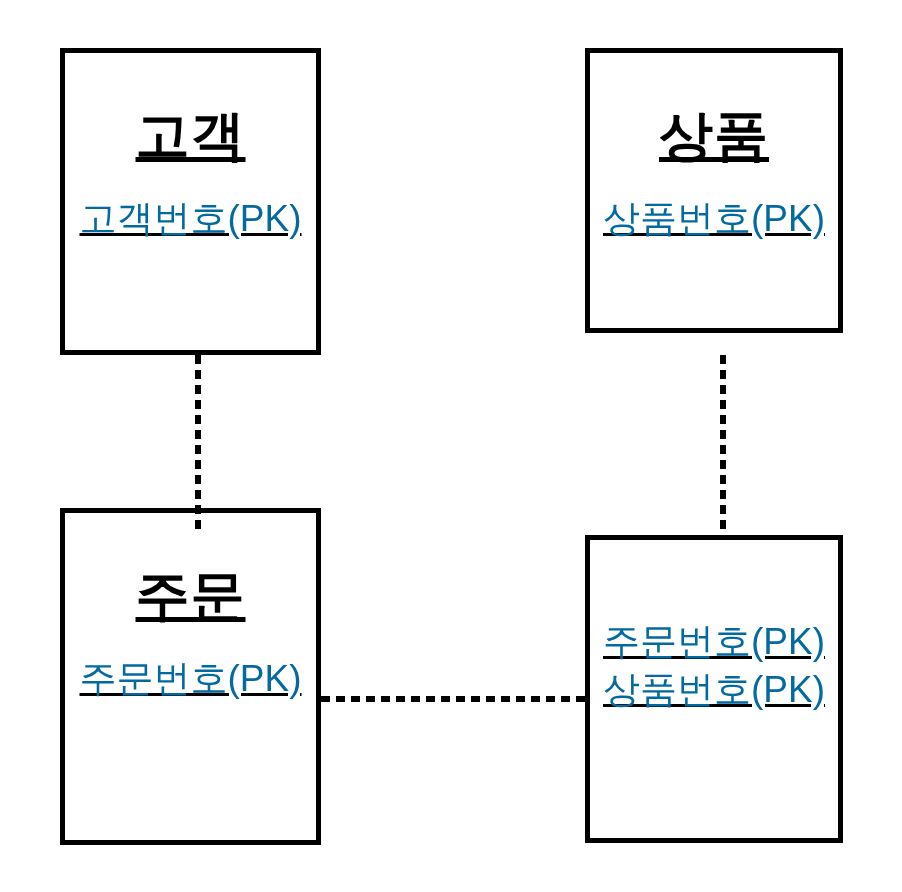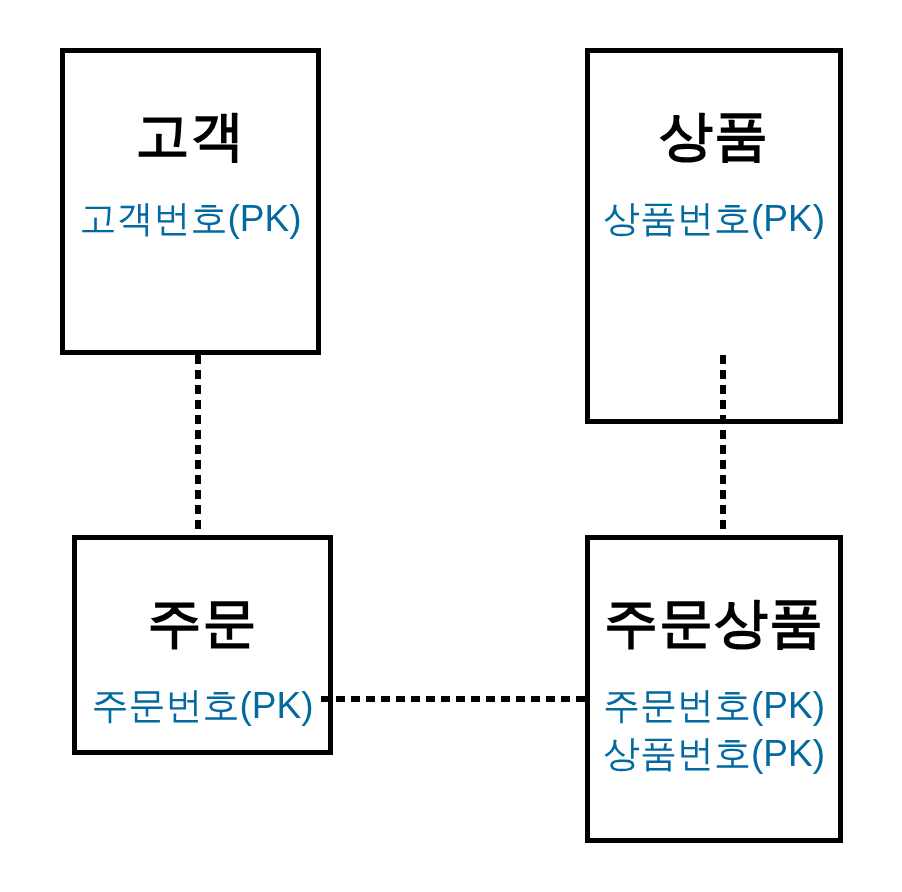--- a/index.html
+++ b/index.html
@@ -18,42 +18,43 @@
   .entity {
     position: absolute;
     box-sizing: border-box;
     border: 5px solid #000000;
     background: #ffffff;
     display: flex;
     flex-direction: column;
     align-items: center;
     text-align: center;
     padding-top: 50px;
+    text-decoration: underline;
   }
   .entity .title {
     font-size: 54px;
     line-height: 64px;
     font-weight: 700;
     color: #000000;
     letter-spacing: 1px;
     white-space: nowrap;
   }
   .entity .attrs {
     margin-top: 28px;
   }
   .entity .attr {
     font-size: 37px;
     line-height: 48px;
     font-weight: 400;
     color: #0369a1;
     white-space: nowrap;
   }
   #entity-customer      { left: 60px;  top: 48px;  width: 261px; height: 307px; }
-  #entity-product       { left: 585px; top: 48px;  width: 258px; height: 376px; }
-  #entity-order         { left: 60px;  top: 535px; width: 261px; height: 220px; margin-left: 12px; }
+  #entity-product       { left: 585px; top: 48px;  width: 258px; height: 285px; }
+  #entity-order         { left: 60px;  top: 508px; width: 261px; height: 337px; }
   #entity-order-product { left: 585px; top: 535px; width: 258px; height: 308px; }
 
   .v-connector {
     position: absolute;
     width: 6px;
     background: repeating-linear-gradient(to bottom, #000000 0 9px, transparent 9px 15px);
   }
   #connector-customer-order { left: 195px; top: 355px; height: 180px; }
   #connector-product-orderproduct { left: 720px; top: 355px; height: 180px; }
 
@@ -84,21 +85,20 @@
   </div>
 
   <div class="entity" id="entity-order">
     <div class="title">주문</div>
     <div class="attrs">
       <div class="attr">주문번호(PK)</div>
     </div>
   </div>
 
   <div class="entity" id="entity-order-product">
-    <div class="title">주문상품</div>
     <div class="attrs">
       <div class="attr">주문번호(PK)</div>
       <div class="attr">상품번호(PK)</div>
     </div>
   </div>
 
   <div class="v-connector" id="connector-customer-order"></div>
   <div class="v-connector" id="connector-product-orderproduct"></div>
   <div class="h-connector" id="connector-order-orderproduct"></div>
 

